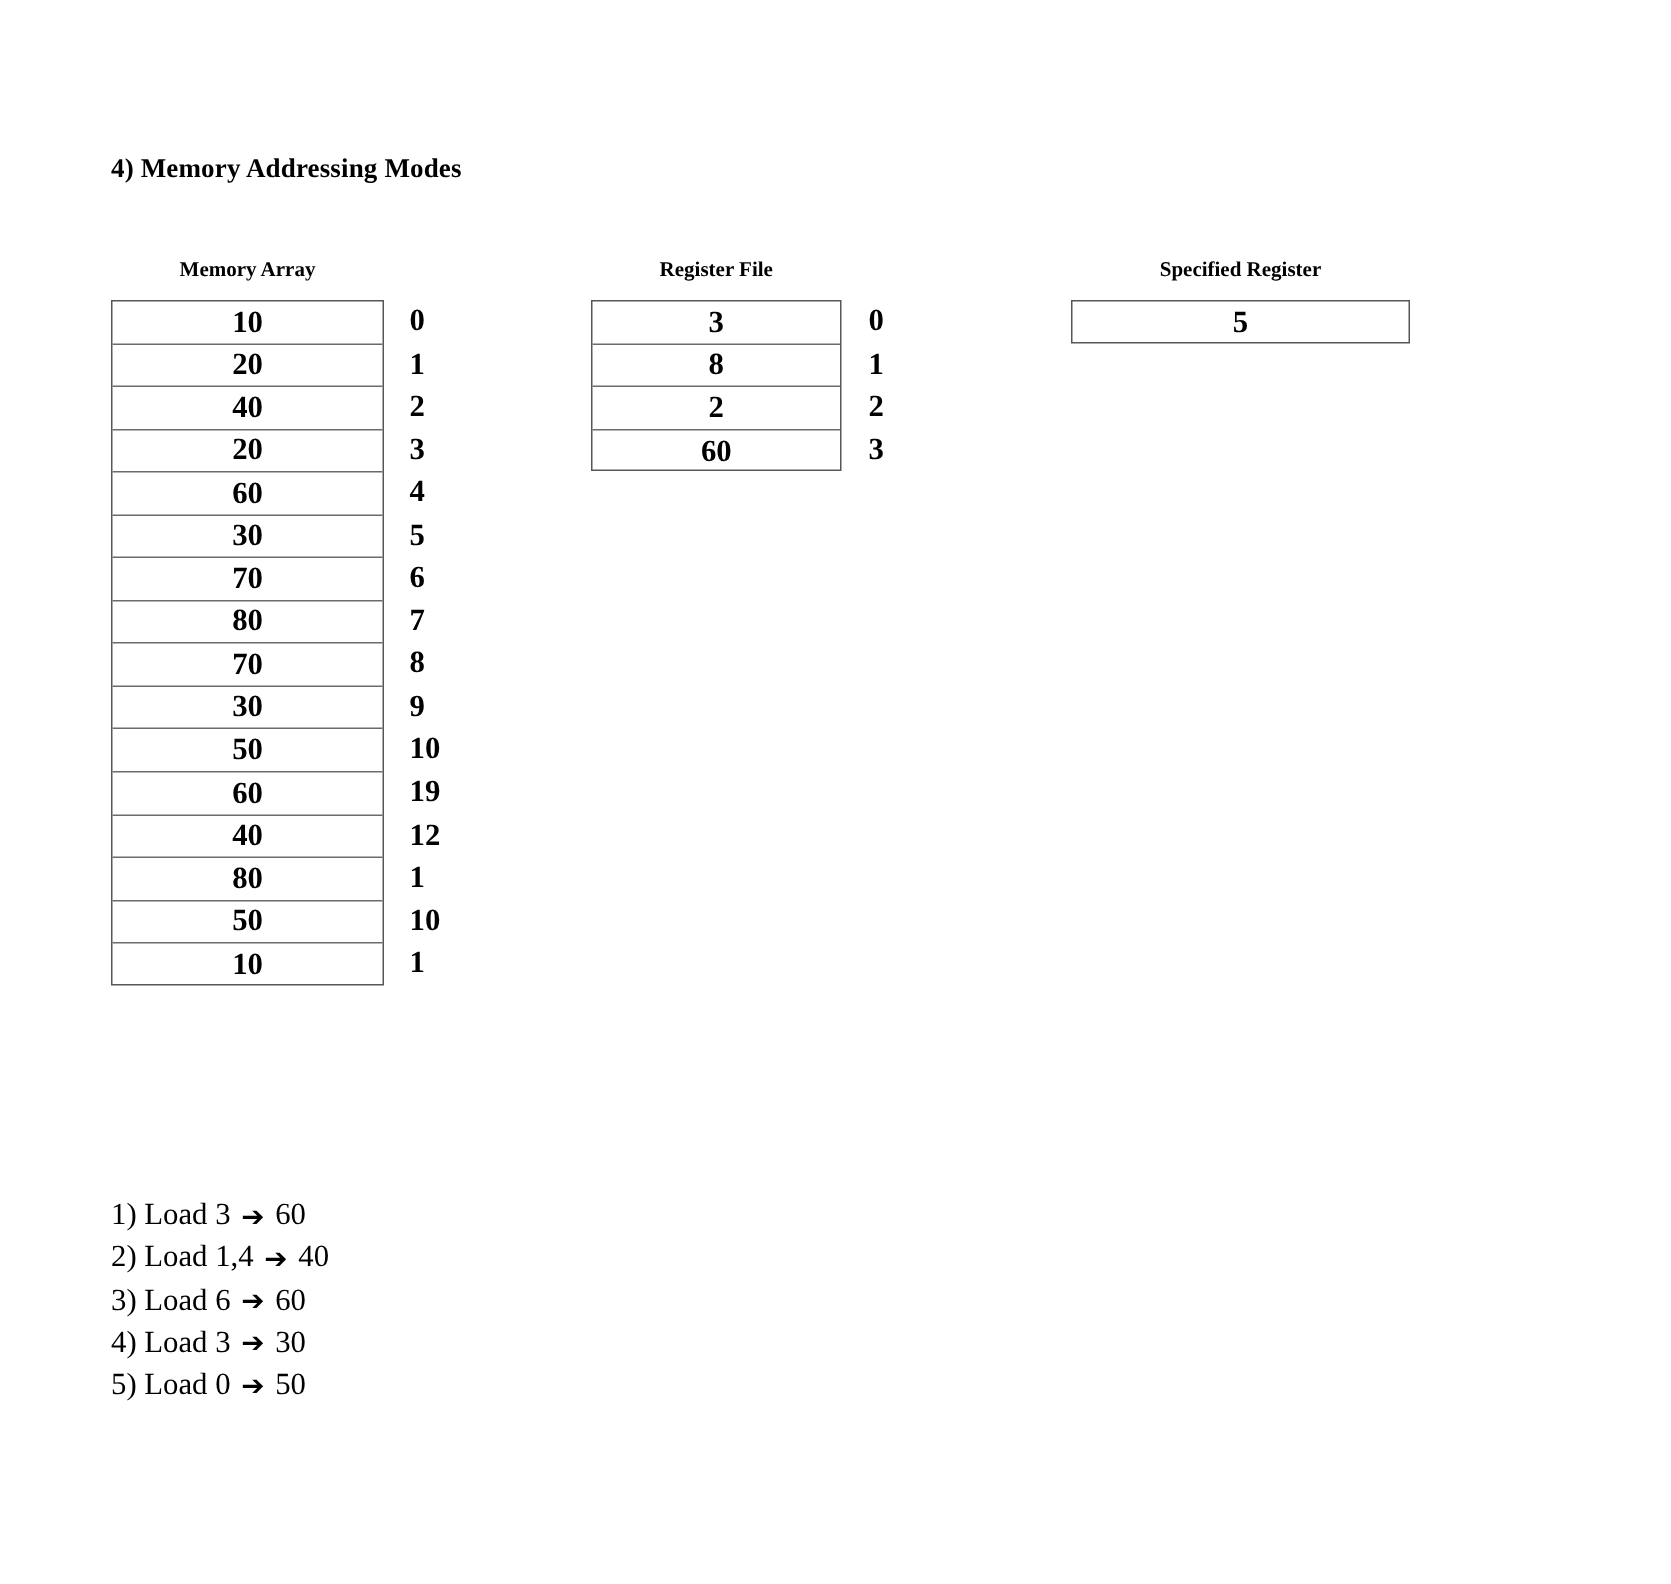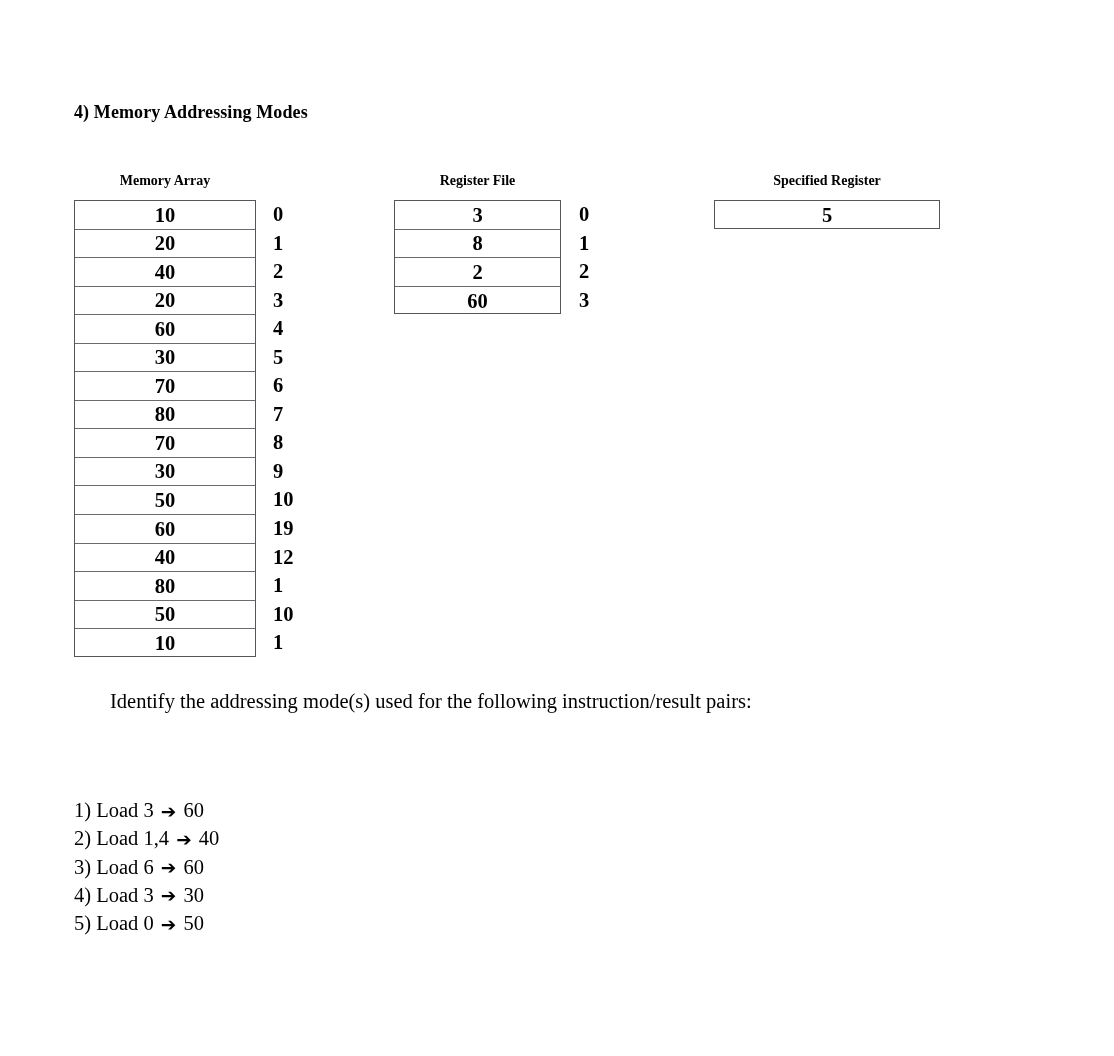--- a/index.html
+++ b/index.html
@@ -188,21 +188,20 @@
       </div>
 
     <div class="tbl-title" id="specified-title" style="left: 714px; width: 226px; top: 173px;">Specified Register</div>
     <div class="tbl-box" id="specified-box" style="left: 714px; top: 200px; width: 226px; height: 28.55px;">
         <div class="tbl-row" style="height: 28.55px;">5</div>
       </div>
 
   </div>
 
   <div class="midpara">
-    <span class="first">Identify the addressing mode(s) used for the following instruction/result pairs:</span>
   </div>
 
   <div class="instr-list" id="instr-list">
       <div class="instr-line"><span>1) </span><span>Load 3 </span><span class="arrow">➔</span><span> 60</span></div>
       <div class="instr-line"><span>2) </span><span>Load 1,4 </span><span class="arrow">➔</span><span> 40</span></div>
       <div class="instr-line"><span>3) </span><span>Load 6 </span><span class="arrow">➔</span><span> 60</span></div>
       <div class="instr-line"><span>4) </span><span>Load 3 </span><span class="arrow">➔</span><span> 30</span></div>
       <div class="instr-line"><span>5) </span><span>Load 0 </span><span class="arrow">➔</span><span> 50</span></div>
     </div>
 

